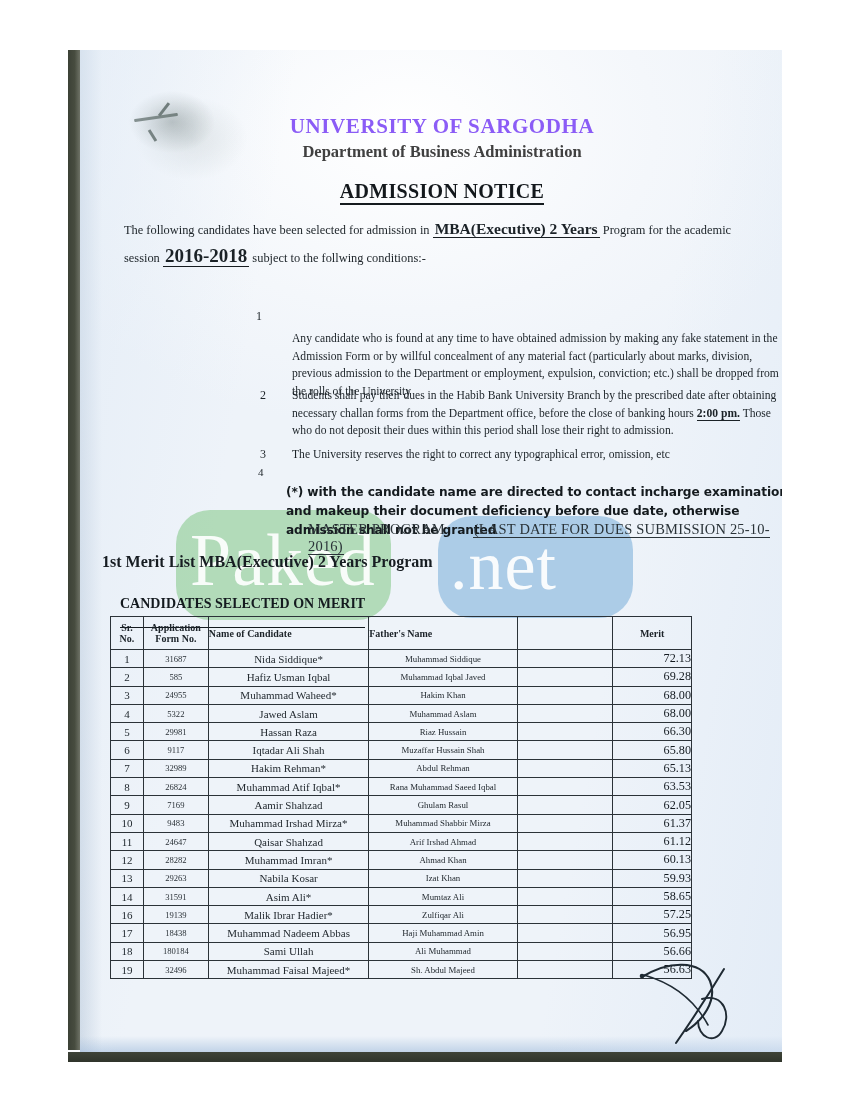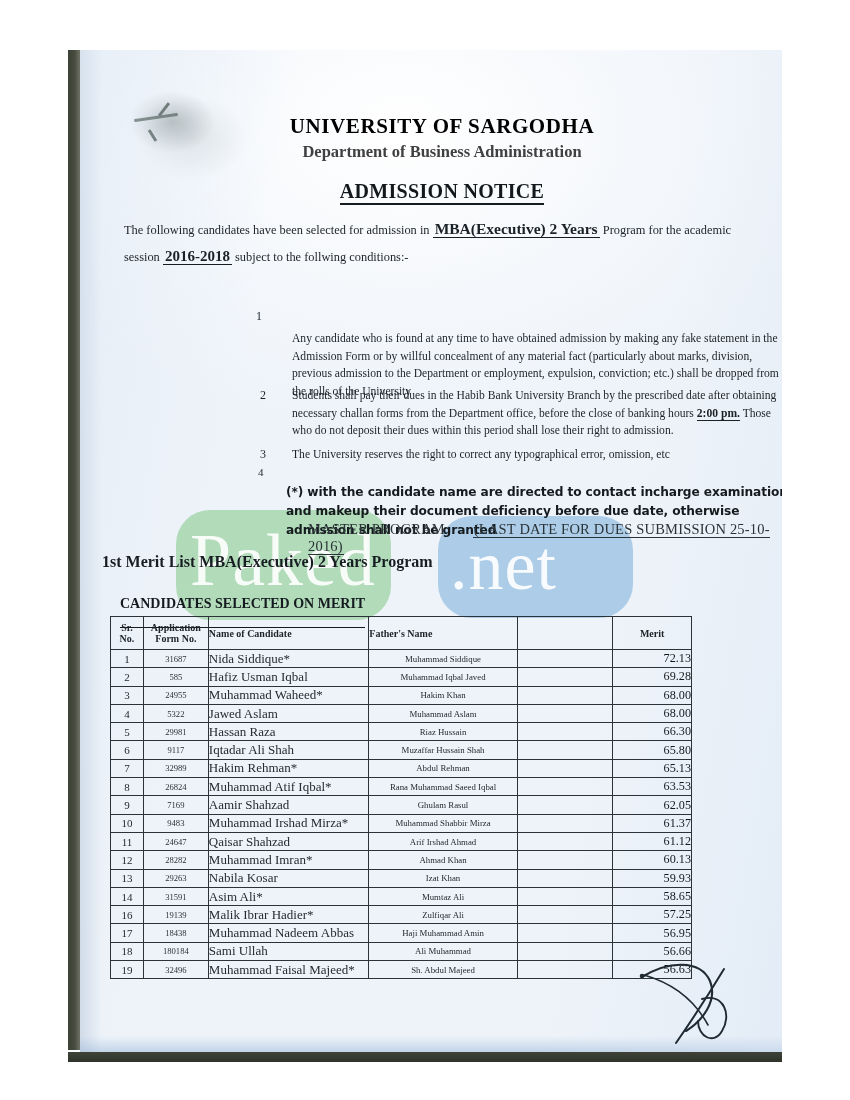--- a/index.html
+++ b/index.html
@@ -145,21 +145,21 @@
 
   h1.org {
     margin: 0;
     position: absolute;
     left: 0; top: 64px;
     width: 680px;
     text-align: center;
     font-size: 21px;
     font-weight: bold;
     letter-spacing: .6px;
-    color: #000000;
+    color: #8b5cf6;
   }
   h2.dept {
     margin: 0;
     position: absolute;
     left: 0; top: 92px;
     width: 680px;
     text-align: center;
     font-size: 16.5px;
     font-weight: bold;
     color: #404040;
@@ -185,21 +185,21 @@
     line-height: 26px;
     color: #1b2227;
   }
   .intro .prog {
     font-size: 15.5px;
     font-weight: bold;
     border-bottom: 1.4px solid #161c20;
     padding: 0 2px;
   }
   .intro .sess {
-    font-size: 15px;
+    font-size: 19px;
     font-weight: bold;
     border-bottom: 1.4px solid #161c20;
     padding: 0 2px;
   }
 
   .cond {
     position: absolute;
     font-size: 11.6px;
     line-height: 17.5px;
     color: #1b2227;
@@ -294,21 +294,21 @@
   }
   th.h-sr   { width: 32px;  text-align: center; line-height: 11px; }
   th.h-form { width: 64px;  text-align: center; line-height: 11px; }
   th.h-name { width: 160px; text-align: left; padding-left: 6px; }
   th.h-fath { width: 148px; text-align: left; padding-left: 6px; }
   th.h-blank{ width: 95px; }
   th.h-merit{ width: 78px;  text-align: center; }
 
   td.c-sr    { text-align: center; font-size: 11px; color: #222a30; }
   td.c-form  { text-align: center; font-size: 8.6px; color: #2a3137; }
-  td.c-name  { font-size: 13px; color: #242b31; }
+  td.c-name  { text-align: center; font-size: 11px; color: #242b31; }
   td.c-fath  { text-align: center; font-size: 8.8px; color: #242b31; }
   td.c-blank { }
   td.c-merit { text-align: right; padding-right: 12px; font-size: 12.2px; color: #131a20; }
 
   
   .signature {
     position: absolute;
     z-index: 5;
     left: 560px;
     top: 905px;

